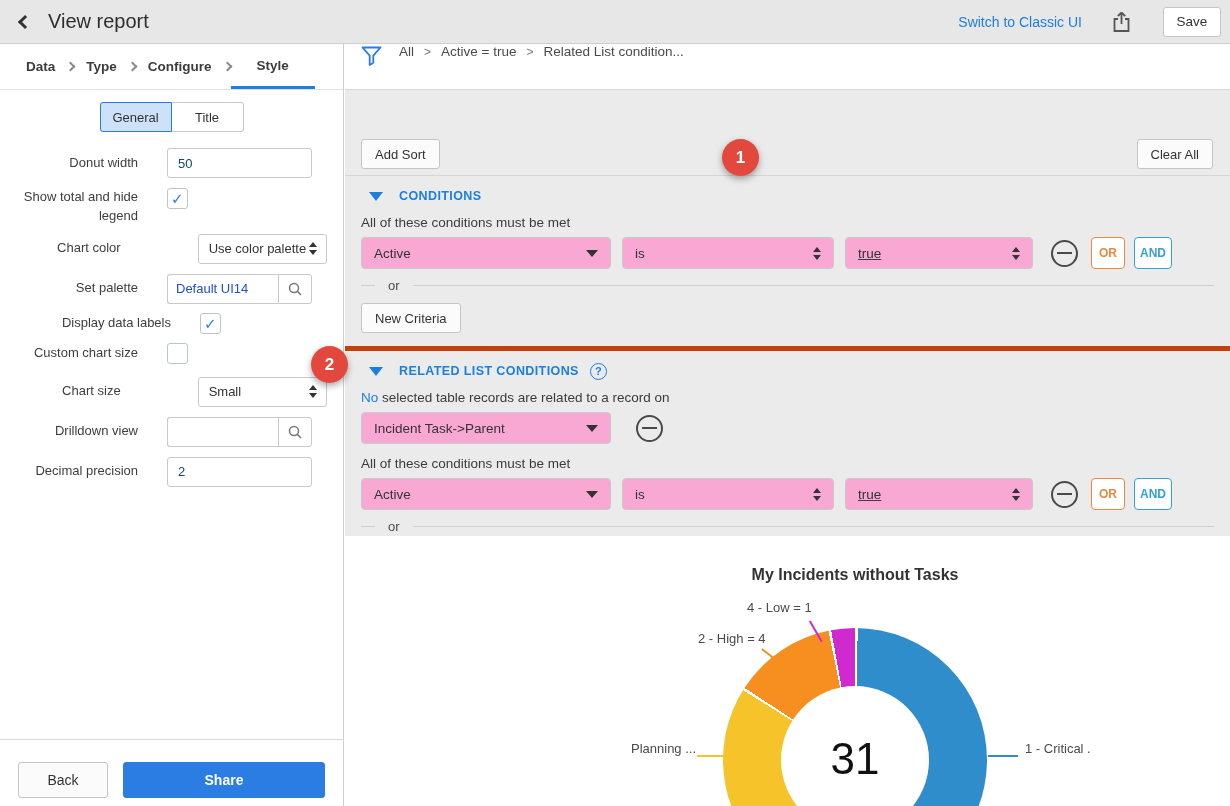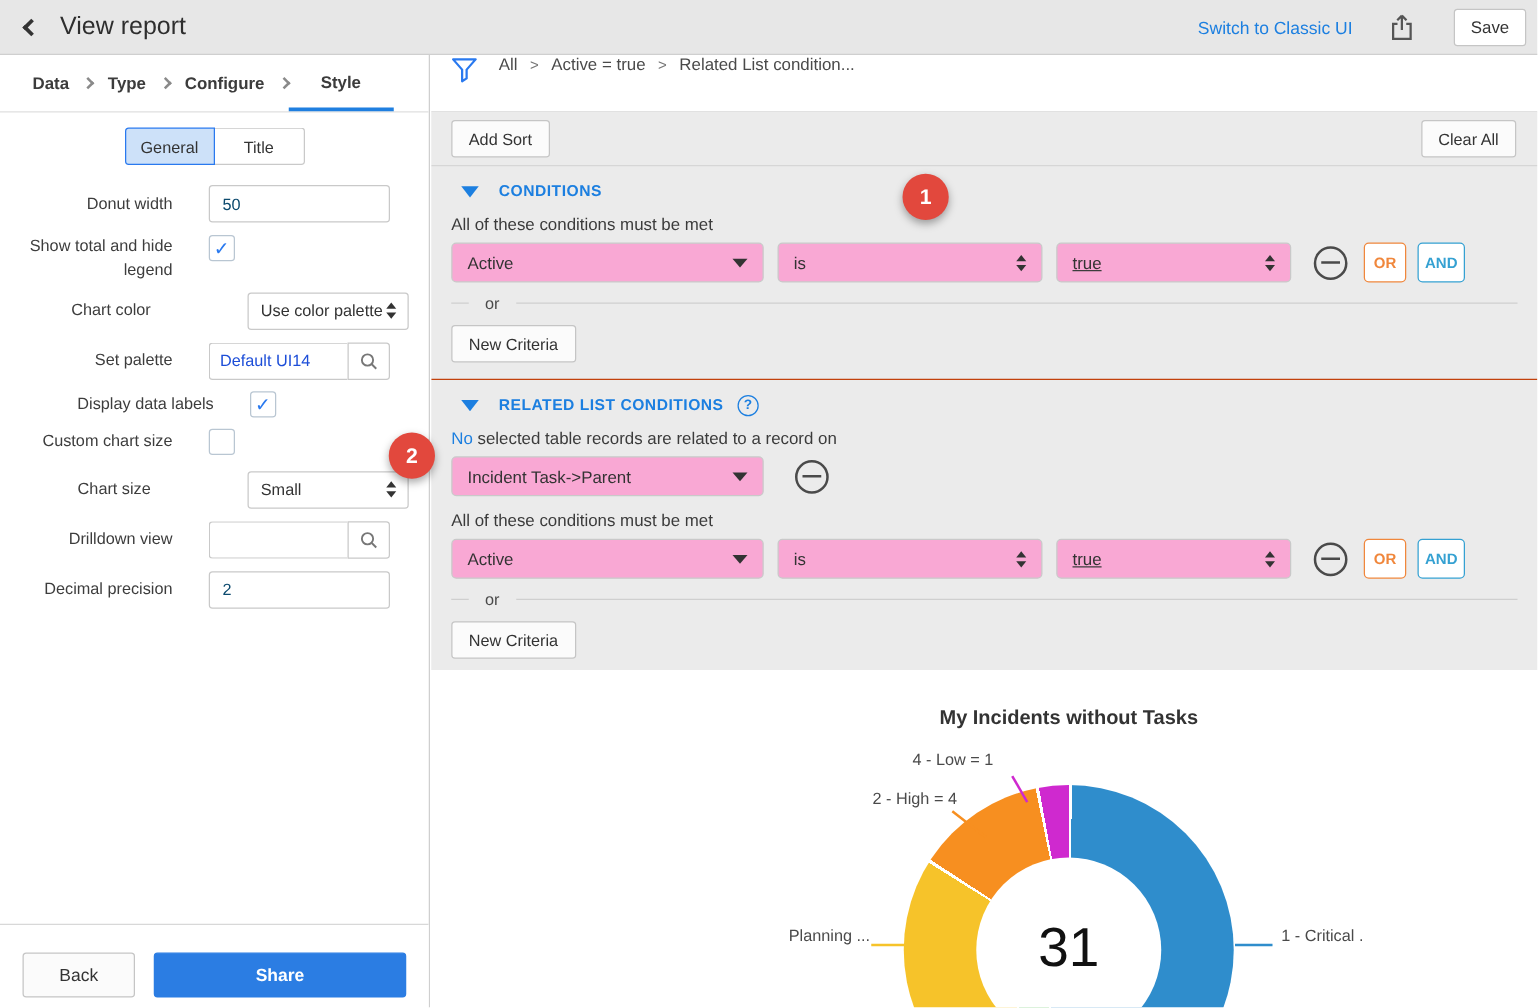--- a/index.html
+++ b/index.html
@@ -50,25 +50,25 @@
   .back-btn { width:90px; height:36px; font-size:14px; }
   .share-btn { flex:1; margin-left:15px; height:36px; background:#2b7de3; border:1px solid #2b7de3; border-radius:3px; color:#fff; font-weight:700; font-size:14px; display:flex; align-items:center; justify-content:center; cursor:pointer; }
 
   
   .main { position:absolute; left:345px; top:44px; width:885px; height:762px; display:flex; flex-direction:column; }
   .crumb-row { height:46px; background:#fff; border-bottom:1px solid #d8d8d8; display:flex; align-items:flex-start; padding-left:15px; flex:none; }
   .crumbs { display:flex; align-items:center; margin-left:16px; gap:10px; font-size:13.5px; color:#4a4a4a; }
   .crumb { cursor:pointer; }
   .crumb-sep { color:#777; font-size:12px; }
   .panel { background:#ebebeb; height:446px; overflow:hidden; flex:none; }
-  .toolbar { height:43px; border-bottom:1px solid #d6d6d6; display:flex; align-items:center; padding:0 17px 0 16px; }
+  .toolbar { height:43px; border-bottom:1px solid #d6d6d6; display:flex; align-items:center; padding:0 17px 0 16px;margin-top:43px; }
   .addsort-btn { height:30px; padding:0 13px; }
   .clearall-btn { height:30px; padding:0 13px; margin-left:auto; }
   .sect { padding:7px 16px 13px; }
-  .sect.b { border-bottom:1px solid #c2410c; }
+  .sect.b { border-bottom:5px solid #c2410c; }
   .sect-hdr { display:flex; align-items:center; height:26px; margin-bottom:3px; cursor:pointer; }
   .tri-blue { width:0; height:0; border-left:7px solid transparent; border-right:7px solid transparent; border-top:9px solid #1c7fe0; margin:0 16px 0 8px; }
   .sect-title { color:#1c7fe0; font-weight:700; font-size:12.5px; letter-spacing:.4px; }
   .help-ic { width:17px; height:17px; border:1.5px solid #1c7fe0; border-radius:50%; color:#1c7fe0; font-size:11px; font-weight:700; display:flex; align-items:center; justify-content:center; margin-left:11px; cursor:pointer; }
   .intro { font-size:13.5px; color:#3b3b3b; margin:6px 0 7px; }
   .intro .blue { color:#1c7fe0; }
   .cond-row { display:flex; align-items:center; margin:6px 0 8px; }
   .csel { height:32px; background:#f9a8d4; border:1px solid #c9c9c9; border-radius:4px; display:flex; align-items:center; padding:0 12px; cursor:pointer; }
   .csel span.txt { flex:1; font-size:13.5px; color:#333; }
   .w1 { width:250px; margin-right:11px; }
@@ -330,21 +330,21 @@
       </div>
       <button class="btn newcrit-btn">New Criteria</button>
     </div>
   </div>
 
   <div class="chart-area">
     <div class="chart-title">My Incidents without Tasks</div>
     <div class="donut" style="background: conic-gradient(rgb(255, 255, 255) 0deg, rgb(255, 255, 255) 1.2deg, rgb(47, 141, 204) 1.2deg, rgb(47, 141, 204) 197.419deg, rgb(255, 255, 255) 197.419deg, rgb(255, 255, 255) 198.619deg, rgb(73, 187, 73) 198.619deg, rgb(73, 187, 73) 220.645deg, rgb(255, 255, 255) 220.645deg, rgb(255, 255, 255) 221.845deg, rgb(246, 195, 42) 221.845deg, rgb(246, 195, 42) 301.935deg, rgb(255, 255, 255) 301.935deg, rgb(255, 255, 255) 303.135deg, rgb(247, 143, 32) 303.135deg, rgb(247, 143, 32) 348.387deg, rgb(255, 255, 255) 348.387deg, rgb(255, 255, 255) 349.587deg, rgb(207, 41, 207) 349.587deg, rgb(207, 41, 207) 360deg);"></div>
     <div class="center-num">31</div>
 
-    <div class="slice-lbl" style="left:385px; top:64px;">4 - Low = 1</div>
+    <div class="slice-lbl" style="left:402px; top:64px;">4 - Low = 1</div>
     <span class="tick" style="left: 465px; top: 84px; width: 24px; transform: rotate(60deg); background: rgb(207, 41, 207);"></span>
 
     <div class="slice-lbl" style="left:353px; top:95px;">2 - High = 4</div>
     <span class="tick" style="left: 417px; top: 112px; width: 34px; transform: rotate(38deg); background: rgb(247, 143, 32);"></span>
 
     <div class="slice-lbl" style="left:286px; top:205px;">Planning ...</div>
     <span class="tick" style="left: 352px; top: 219px; width: 30px; background: rgb(246, 195, 42);"></span>
 
     <div class="slice-lbl" style="left:680px; top:205px;">1 - Critical .</div>
     <span class="tick" style="left: 643px; top: 219px; width: 30px; background: rgb(47, 141, 204);"></span>

